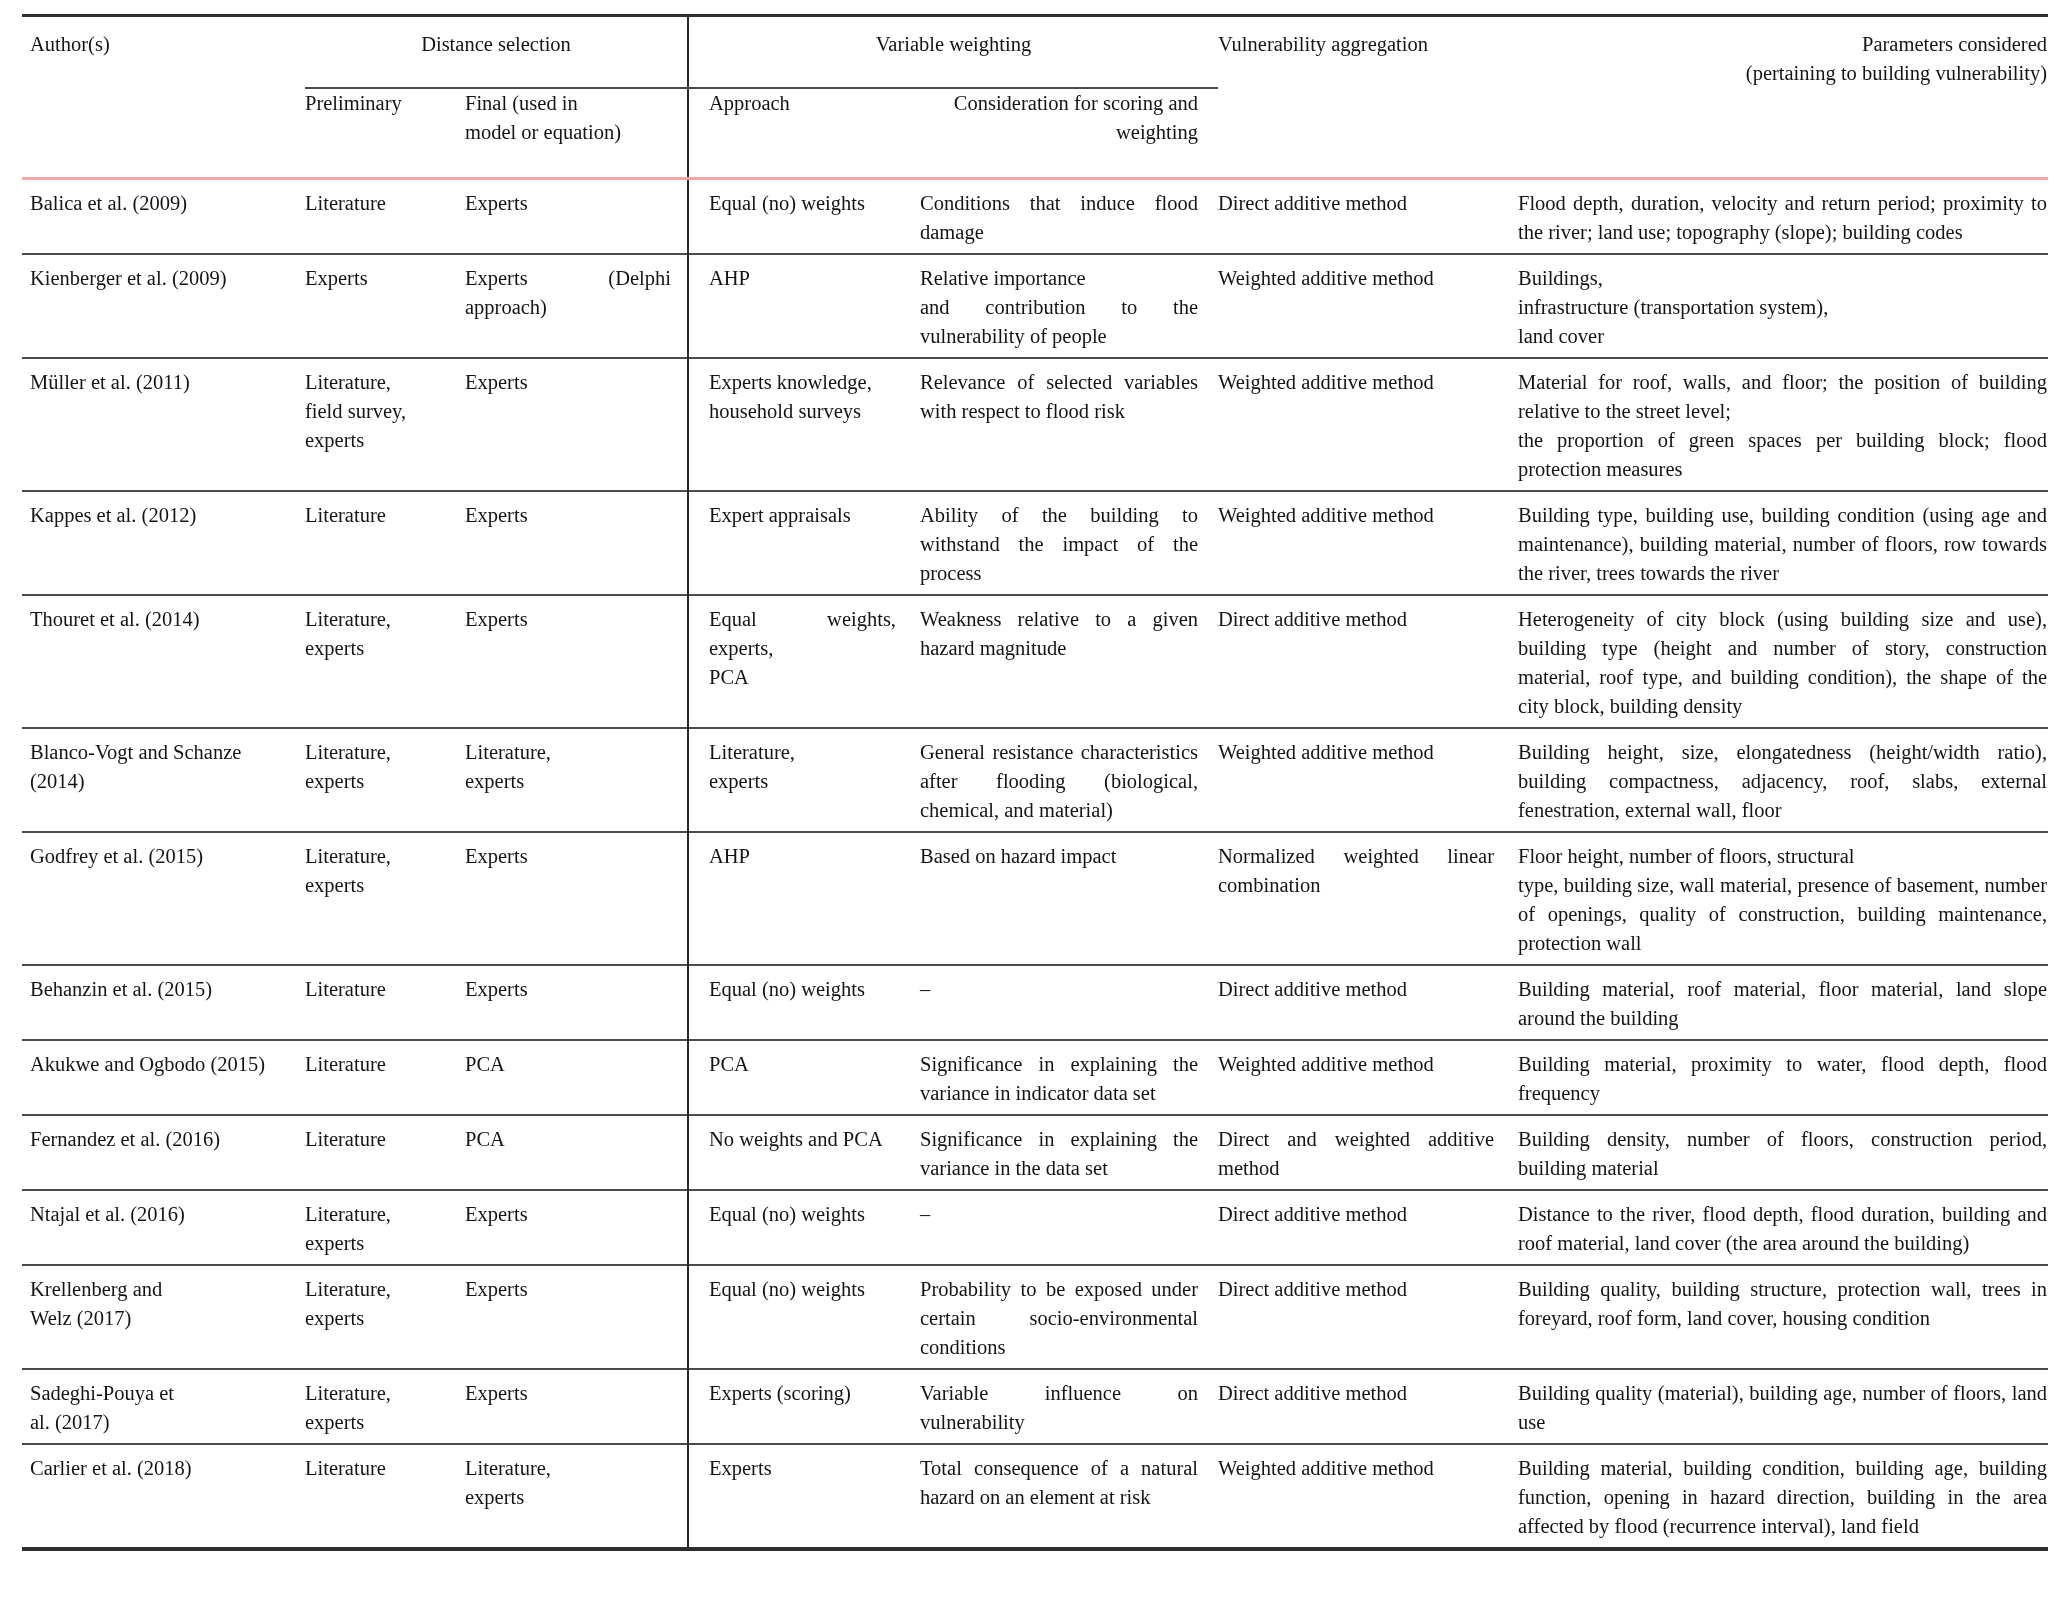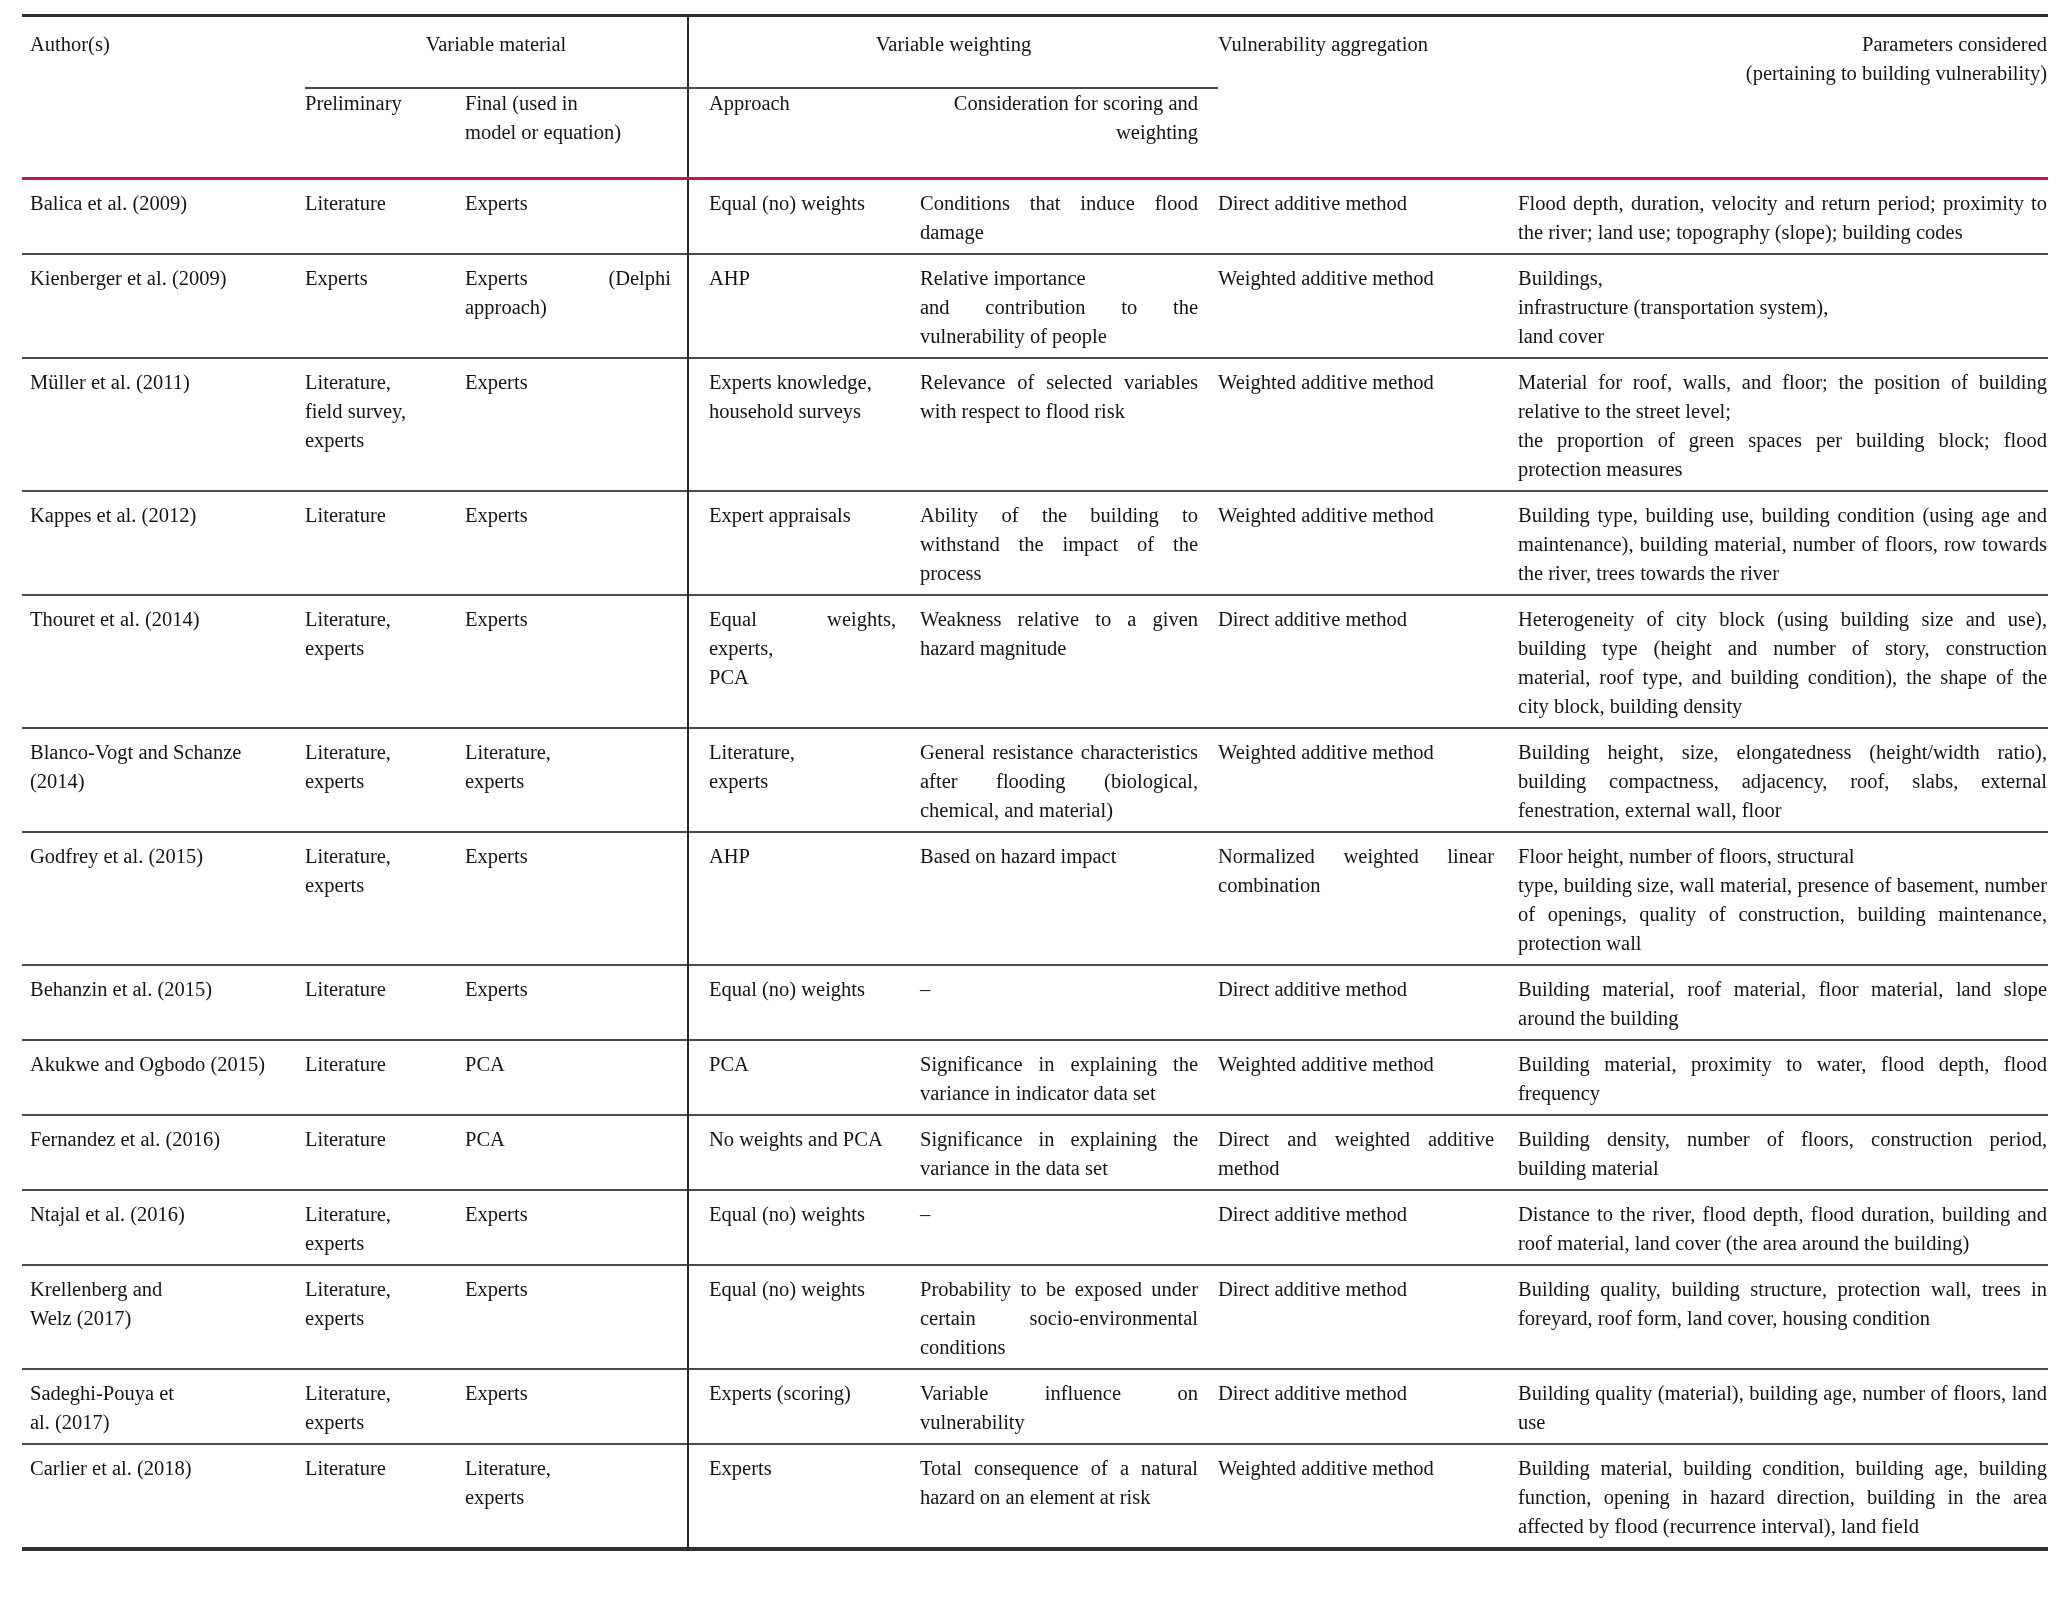--- a/index.html
+++ b/index.html
@@ -29,21 +29,21 @@
   }
   th, td {
     vertical-align: top;
     font-weight: normal;
     white-space: pre-line;
     text-align: left;
     padding: 0;
   }
   
   thead th {
-    border-bottom: 3px solid #be185d;
+    border-bottom: 3px solid #fca5a5;
   }
   thead tr.group-row th {
     padding-top: 13px;
     height: 57px; 
   }
   thead tr.sub-row th {
     height: 88px; 
   }
   th.group-span {
     text-align: center;
@@ -80,21 +80,21 @@
         <col style="width:160px">
         <col style="width:223px">
       <col style="width:232px">
         <col style="width:298px">
         <col style="width:300px">
       <col style="width:530px">
     </colgroup>
     <thead>
       <tr class="group-row">
         <th class="c1" rowspan="2">Author(s)</th>
-        <th class="group-span" colspan="2">Variable material</th>
+        <th class="group-span" colspan="2">Distance selection</th>
         <th class="group-span vbar" colspan="2">Variable weighting</th>
         <th class="c6" rowspan="2">Vulnerability aggregation</th>
         <th class="c7" rowspan="2">Parameters considered
 (pertaining to building vulnerability)</th>
       </tr>
       <tr class="sub-row">
         <th class="c2">Preliminary</th>
         <th class="c3">Final (used in
 model or equation)</th>
         <th class="c4 vbar">Approach</th>

